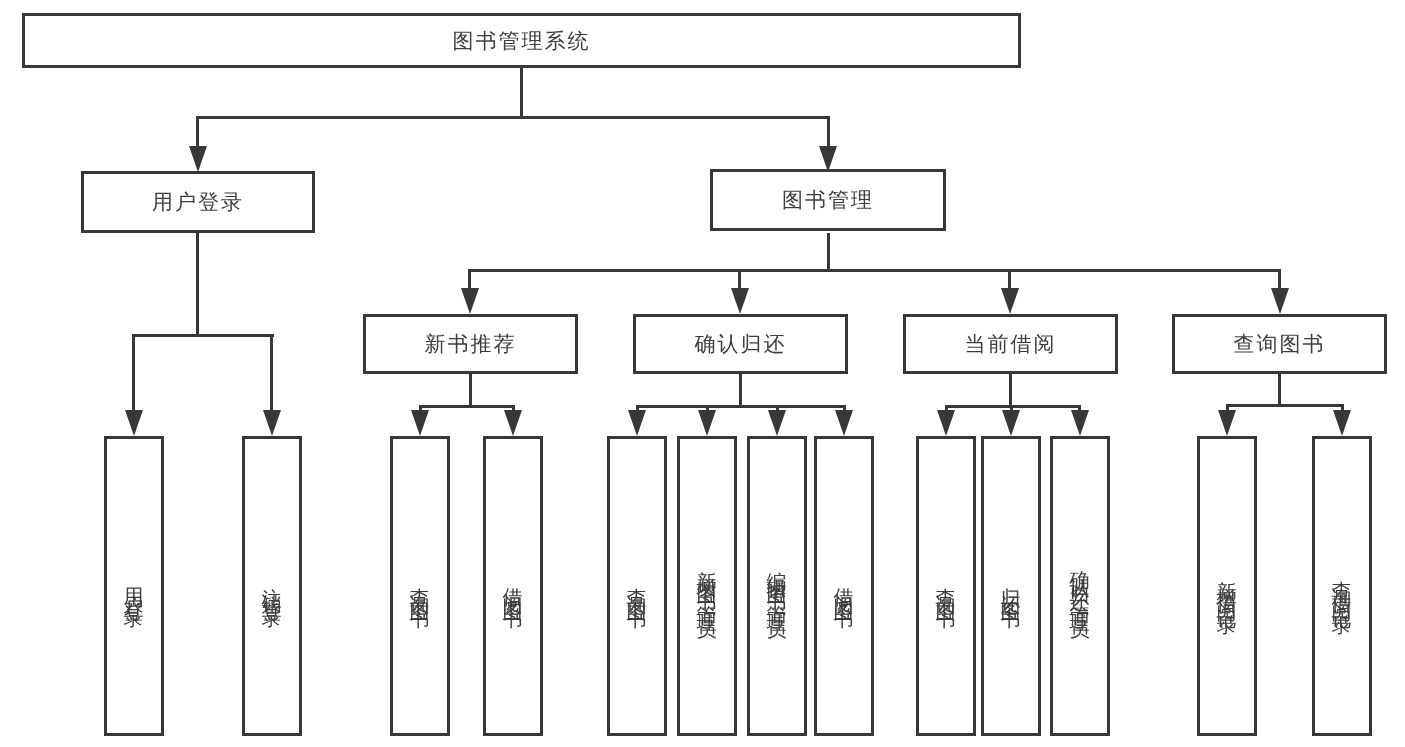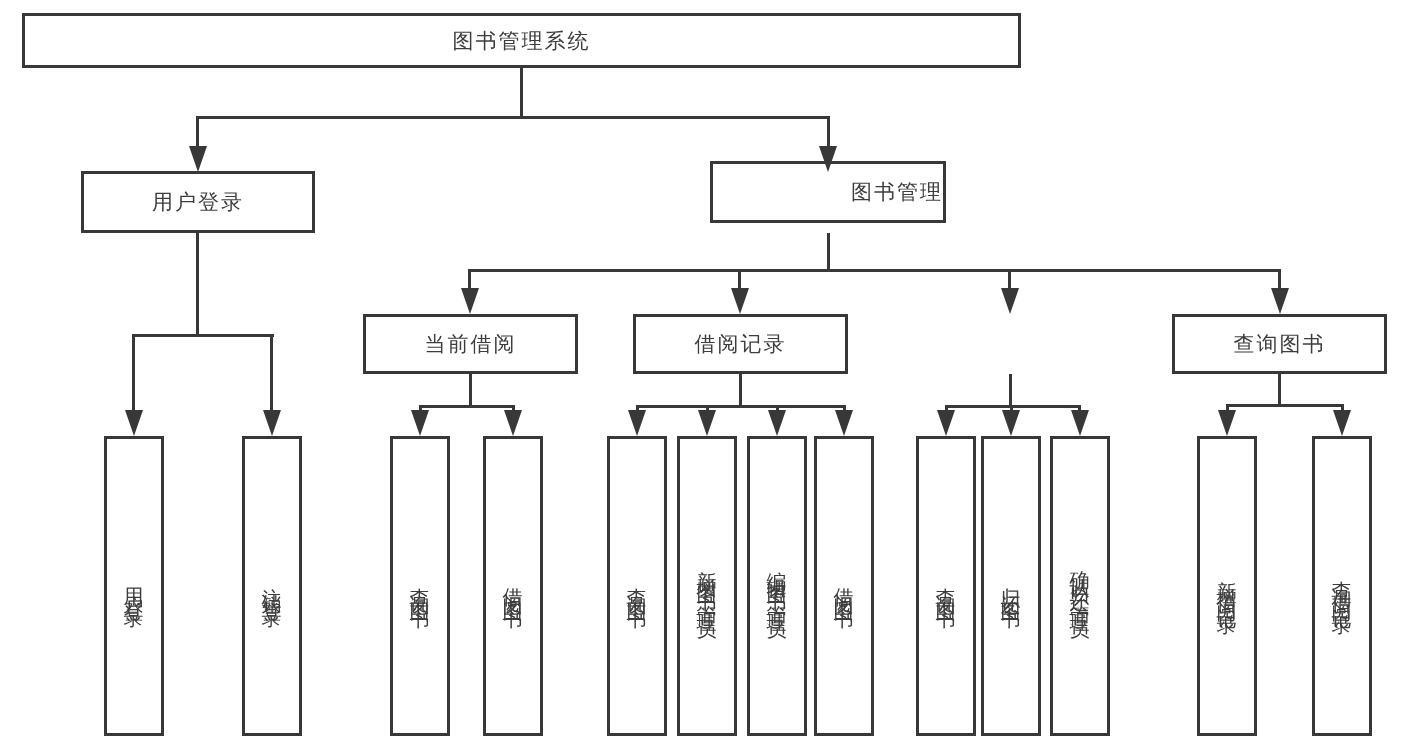--- a/index.html
+++ b/index.html
@@ -60,29 +60,32 @@
 
 <div class="canvas">
 
   <div class="box hbox" style="left:22px; top:13px; width:999px; height:55px;">
     <span class="label">图书管理系统</span>
   </div>
 
   <div class="box hbox" style="left:81px; top:171px; width:234px; height:62px;">
     <span class="label">用户登录</span>
   </div>
-  <div class="box hbox" style="left:710px; top:161px; width:236px; height:62px;justify-content:flex-end;">
+  <div class="box hbox" style="left:710px; top:169px; width:236px; height:62px;">
     <span class="label">图书管理</span>
   </div>
 
   <div class="box hbox" style="left:363px; top:314px; width:215px; height:60px;">
-    <span class="label">当前借阅</span>
+    <span class="label">新书推荐</span>
   </div>
   <div class="box hbox" style="left:633px; top:314px; width:215px; height:60px;">
-    <span class="label">借阅记录</span>
+    <span class="label">确认归还</span>
+  </div>
+  <div class="box hbox" style="left:903px; top:314px; width:215px; height:60px;">
+    <span class="label">当前借阅</span>
   </div>
   <div class="box hbox" style="left:1172px; top:314px; width:215px; height:60px;">
     <span class="label">查询图书</span>
   </div>
 
   <div class="box leaf" style="left:104px; top:436px; width:60px; height:300px;">
     <span class="label">用户登录</span>
   </div>
   <div class="box leaf" style="left:242px; top:436px; width:60px; height:300px;">
     <span class="label">注销登录</span>

